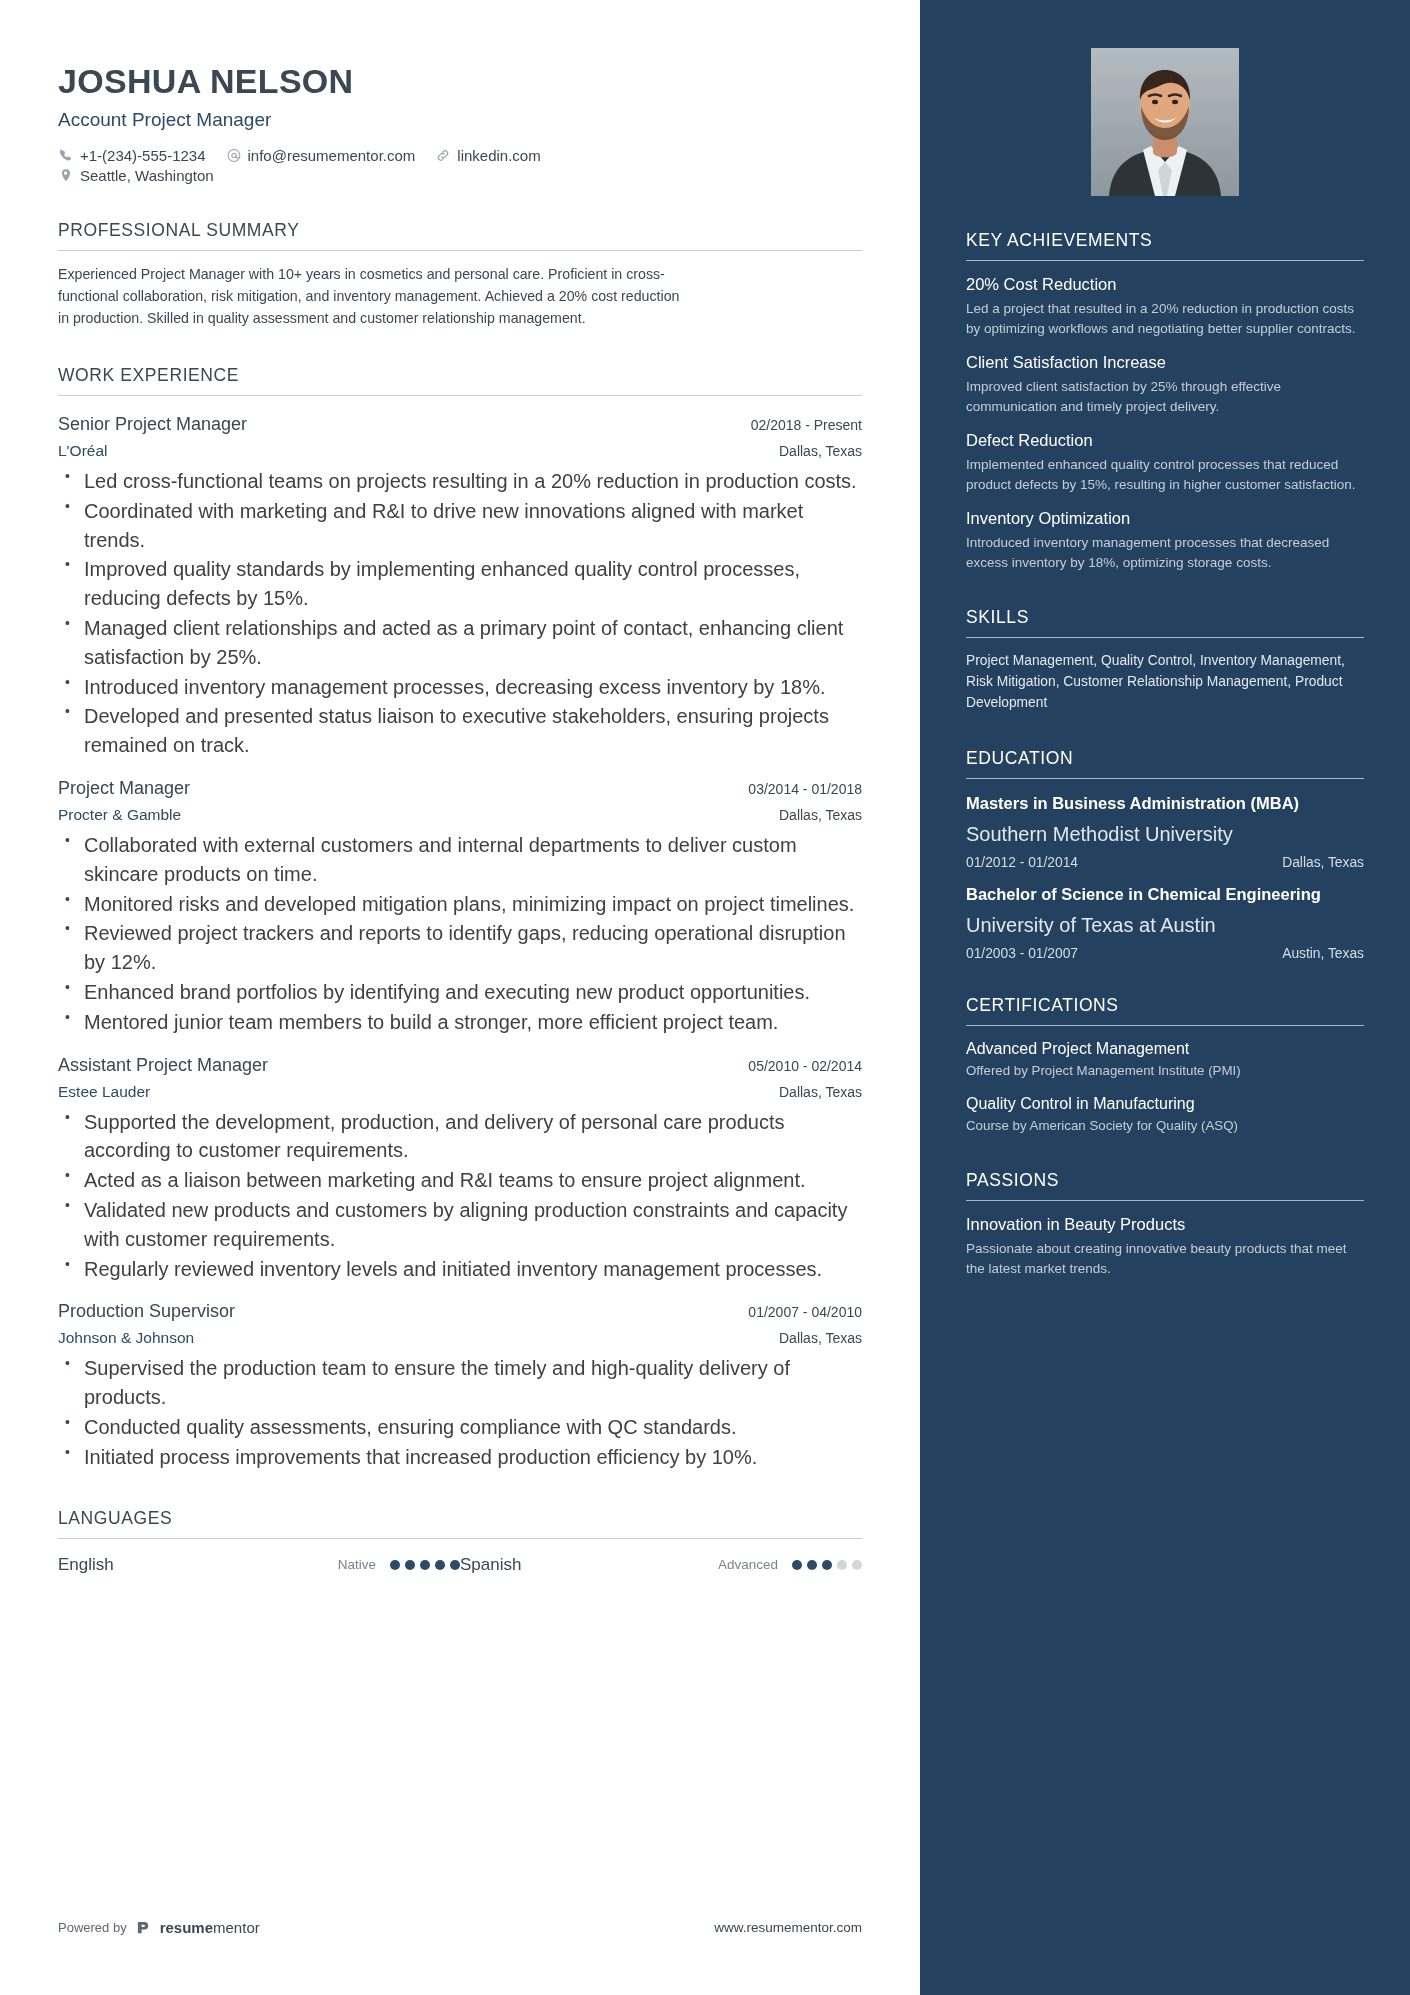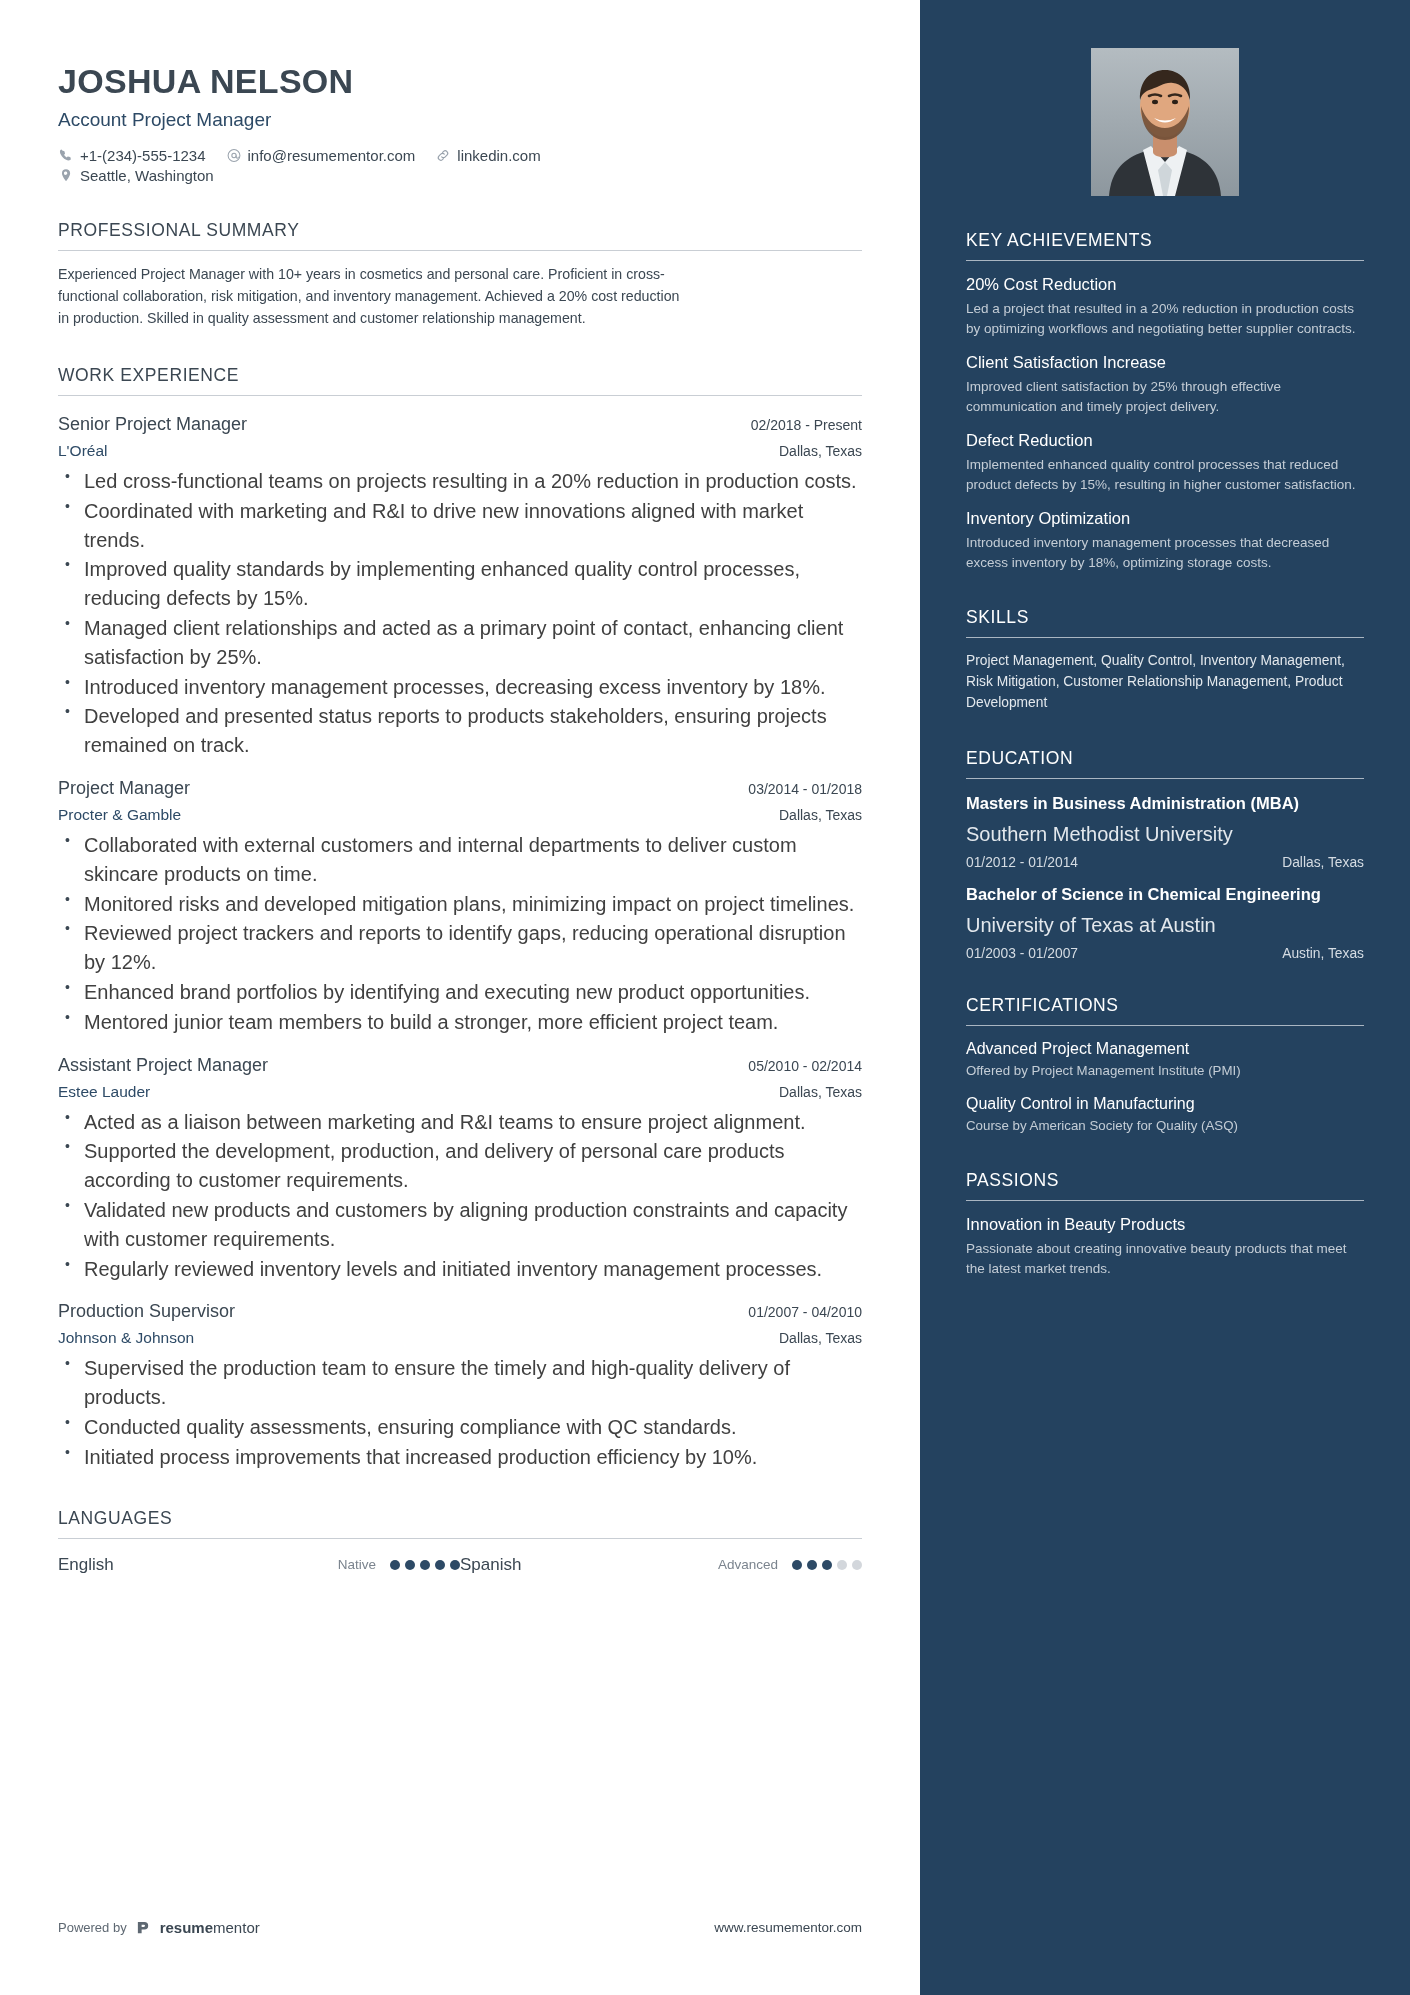--- a/index.html
+++ b/index.html
@@ -360,21 +360,21 @@
         <div class="job-row2">
           <div class="job-company">L'Oréal</div>
           <div class="job-location">Dallas, Texas</div>
         </div>
         <ul class="bullets">
           <li>Led cross-functional teams on projects resulting in a 20% reduction in production costs.</li>
           <li>Coordinated with marketing and R&amp;I to drive new innovations aligned with market trends.</li>
           <li>Improved quality standards by implementing enhanced quality control processes, reducing defects by 15%.</li>
           <li>Managed client relationships and acted as a primary point of contact, enhancing client satisfaction by 25%.</li>
           <li>Introduced inventory management processes, decreasing excess inventory by 18%.</li>
-          <li>Developed and presented status reports to products stakeholders, ensuring projects remained on track.</li>
+          <li>Developed and presented status liaison to executive stakeholders, ensuring projects remained on track.</li>
         </ul>
       </div>
 
       <div class="job">
         <div class="job-row">
           <div class="job-role">Project Manager</div>
           <div class="job-dates">03/2014 - 01/2018</div>
         </div>
         <div class="job-row2">
           <div class="job-company">Procter &amp; Gamble</div>
@@ -392,22 +392,22 @@
       <div class="job">
         <div class="job-row">
           <div class="job-role">Assistant Project Manager</div>
           <div class="job-dates">05/2010 - 02/2014</div>
         </div>
         <div class="job-row2">
           <div class="job-company">Estee Lauder</div>
           <div class="job-location">Dallas, Texas</div>
         </div>
         <ul class="bullets">
+          <li>Supported the development, production, and delivery of personal care products according to customer requirements.</li>
           <li>Acted as a liaison between marketing and R&amp;I teams to ensure project alignment.</li>
-          <li>Supported the development, production, and delivery of personal care products according to customer requirements.</li>
           <li>Validated new products and customers by aligning production constraints and capacity with customer requirements.</li>
           <li>Regularly reviewed inventory levels and initiated inventory management processes.</li>
         </ul>
       </div>
 
       <div class="job">
         <div class="job-row">
           <div class="job-role">Production Supervisor</div>
           <div class="job-dates">01/2007 - 04/2010</div>
         </div>

